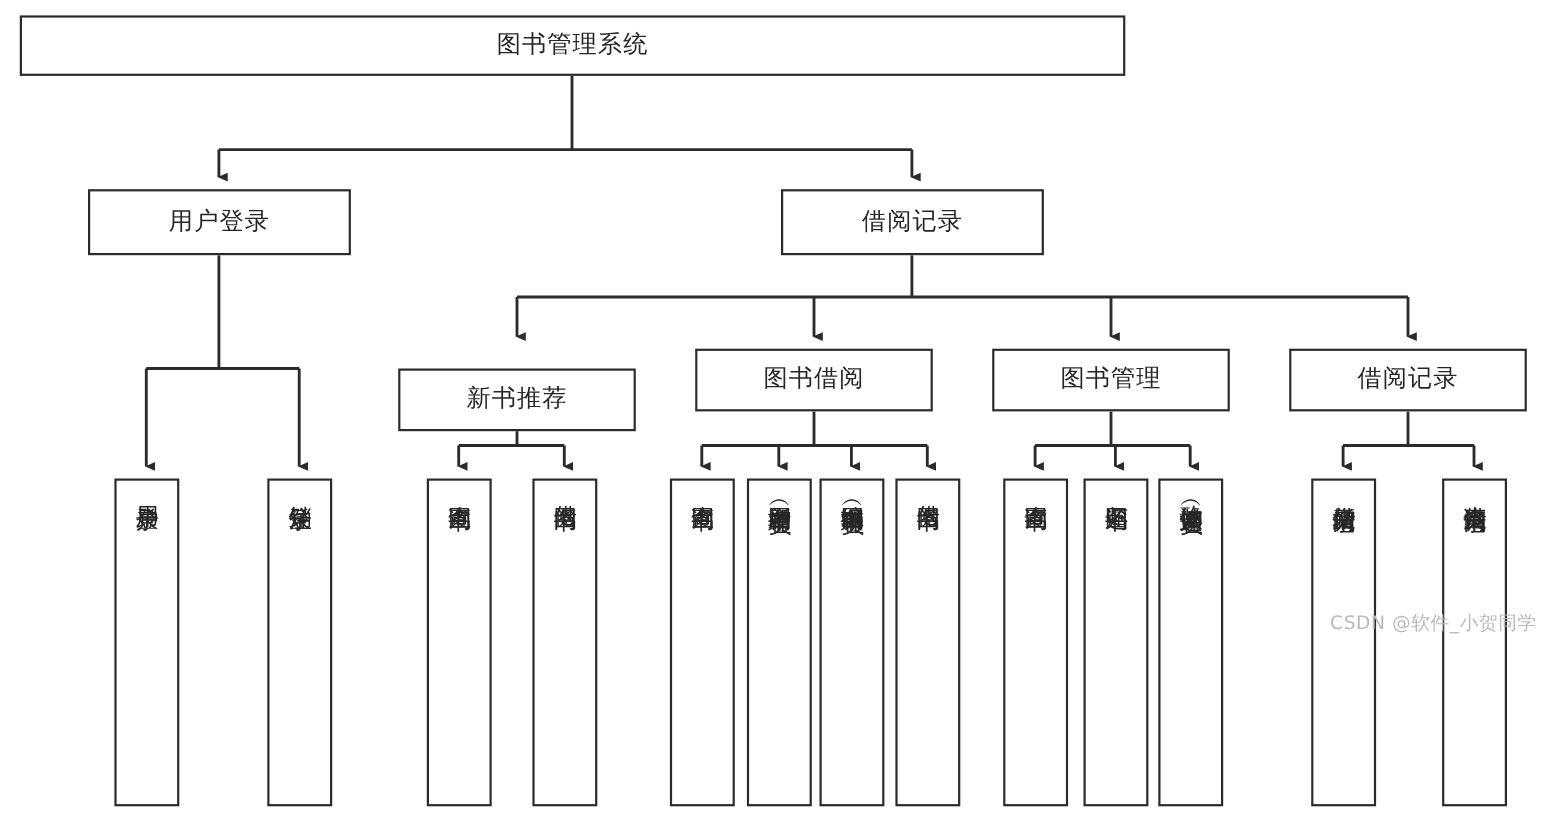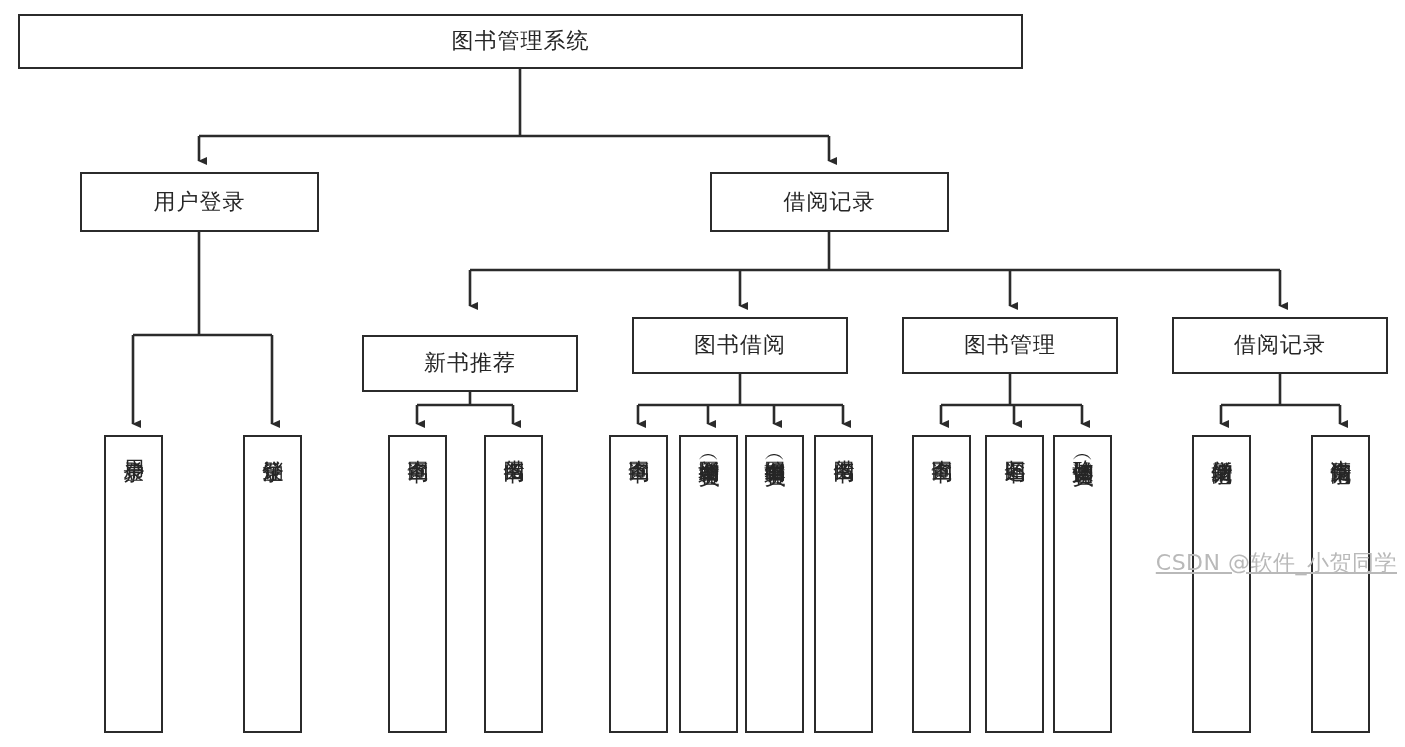--- a/index.html
+++ b/index.html
@@ -56,25 +56,24 @@
     display: block;
   }
   .node .htext {
     white-space: nowrap;
     display: block;
   }
   .watermark {
     position: absolute;
     right: 8px;
     bottom: 4px;
-    font-size: 22px;
+    font-size: 17px;
     color: #b9b9b9;
     white-space: nowrap;
     letter-spacing: 0.5px;
-    text-decoration: underline;
   }
 </style>
 </head>
 <body>
 
 <div id="diagram-root">
 
   <svg class="connectors" viewBox="0 0 1405 747" width="1405" height="747" xmlns="http://www.w3.org/2000/svg">
     <defs>
       <marker id="arrowhead" markerWidth="9" markerHeight="9" refX="4" refY="8" orient="auto" markerUnits="userSpaceOnUse">

